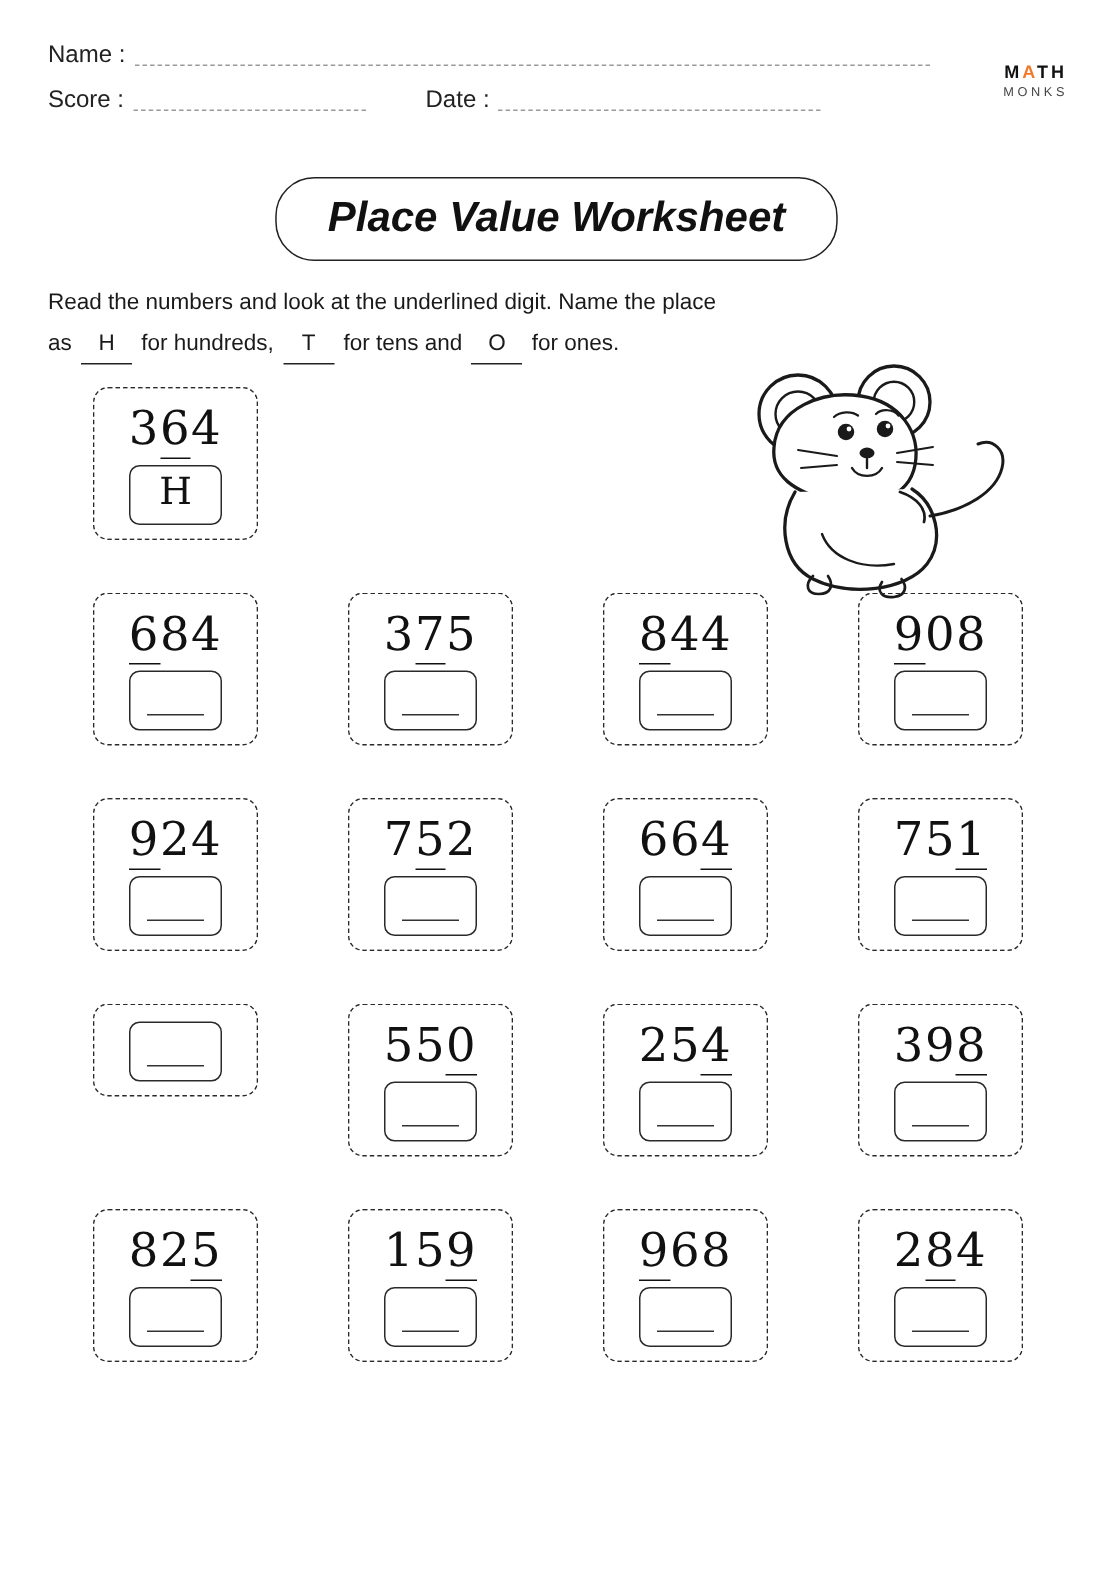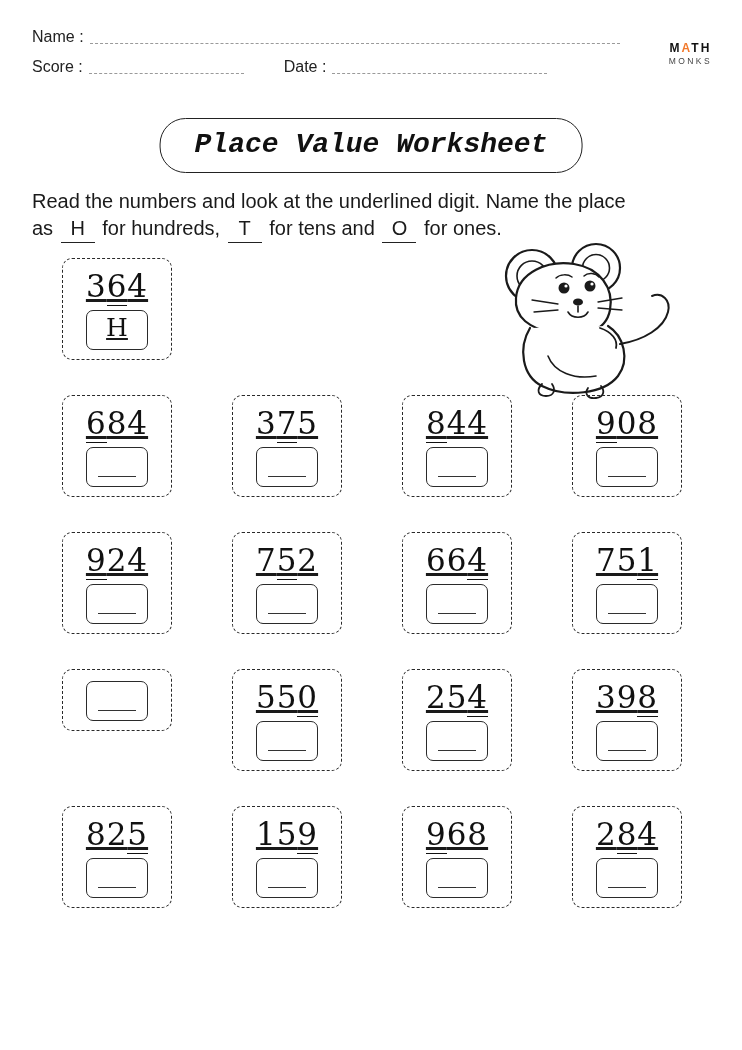--- a/index.html
+++ b/index.html
@@ -70,35 +70,35 @@
   .title-box {
     position: absolute;
     top: 118px;
     left: 50%;
     transform: translateX(-50%);
     border: 1.6px solid #222;
     border-radius: 26px;
     padding: 10px 34px 12px 34px;
   }
   .title-text {
-    font-family: Liberation Mono, monospace;
+    font-family: Liberation Sans, sans-serif;
     font-style: italic;
     font-weight: bold;
     font-size: 28px;
     white-space: nowrap;
     color: #111;
   }
 
   
   .instructions {
     position: absolute;
     top: 188px;
     left: 32px;
     width: 660px;
-    font-size: 20px;
+    font-size: 15px;
     line-height: 27px;
     color: #1a1a1a;
   }
   .inline-blank {
     display: inline-block;
     border-bottom: 1px solid #222;
     text-align: center;
     min-width: 26px;
     padding: 0 4px;
     margin: 0 2px;
@@ -107,21 +107,20 @@
   
   .grid {
     position: absolute;
     top: 258px;
     left: 32px;
     width: 680px;
   }
   .row {
     display: flex;
     height: 137px;
-    text-decoration: underline;
   }
   .cell {
     width: 170px;
     position: relative;
   }
   .cell-inner {
     width: 110px;
     margin: 0 auto;
     border: 1.5px dashed #2a2a2a;
     border-radius: 10px;

